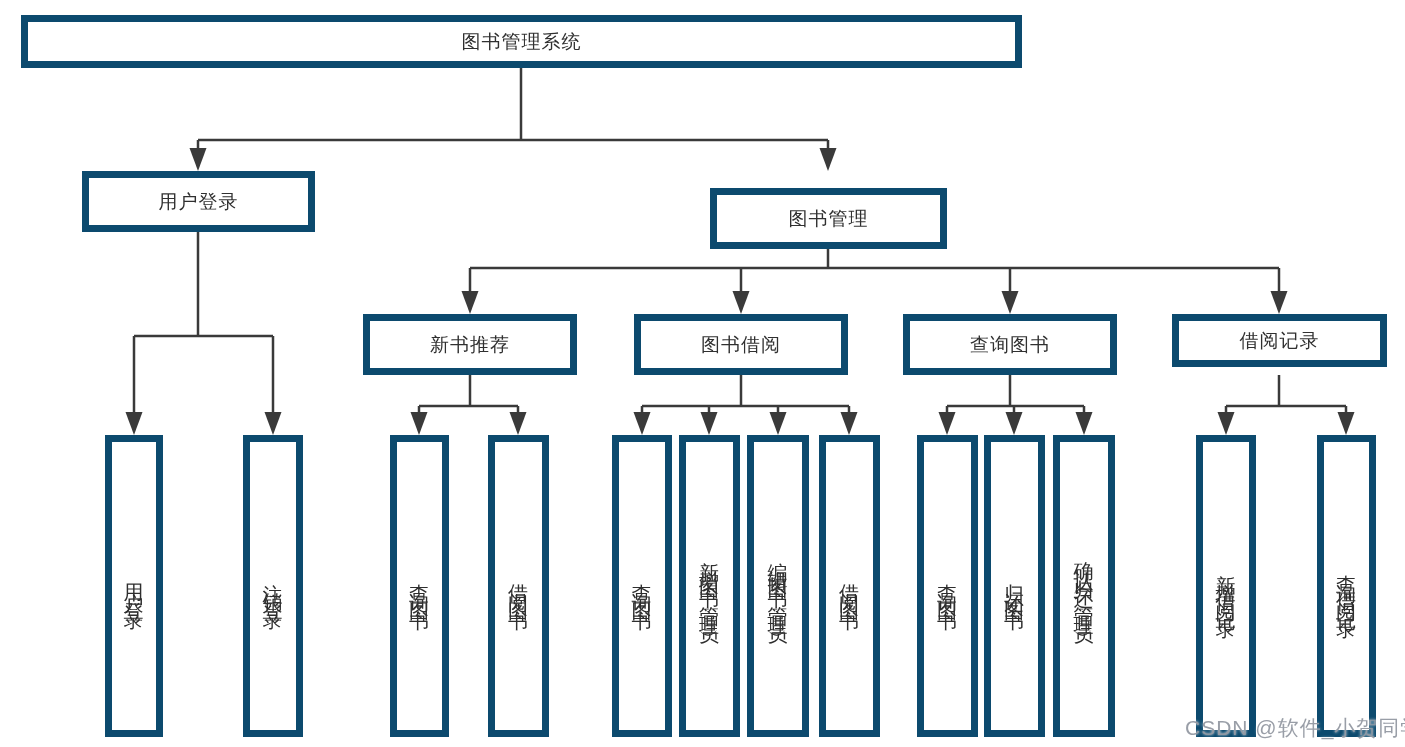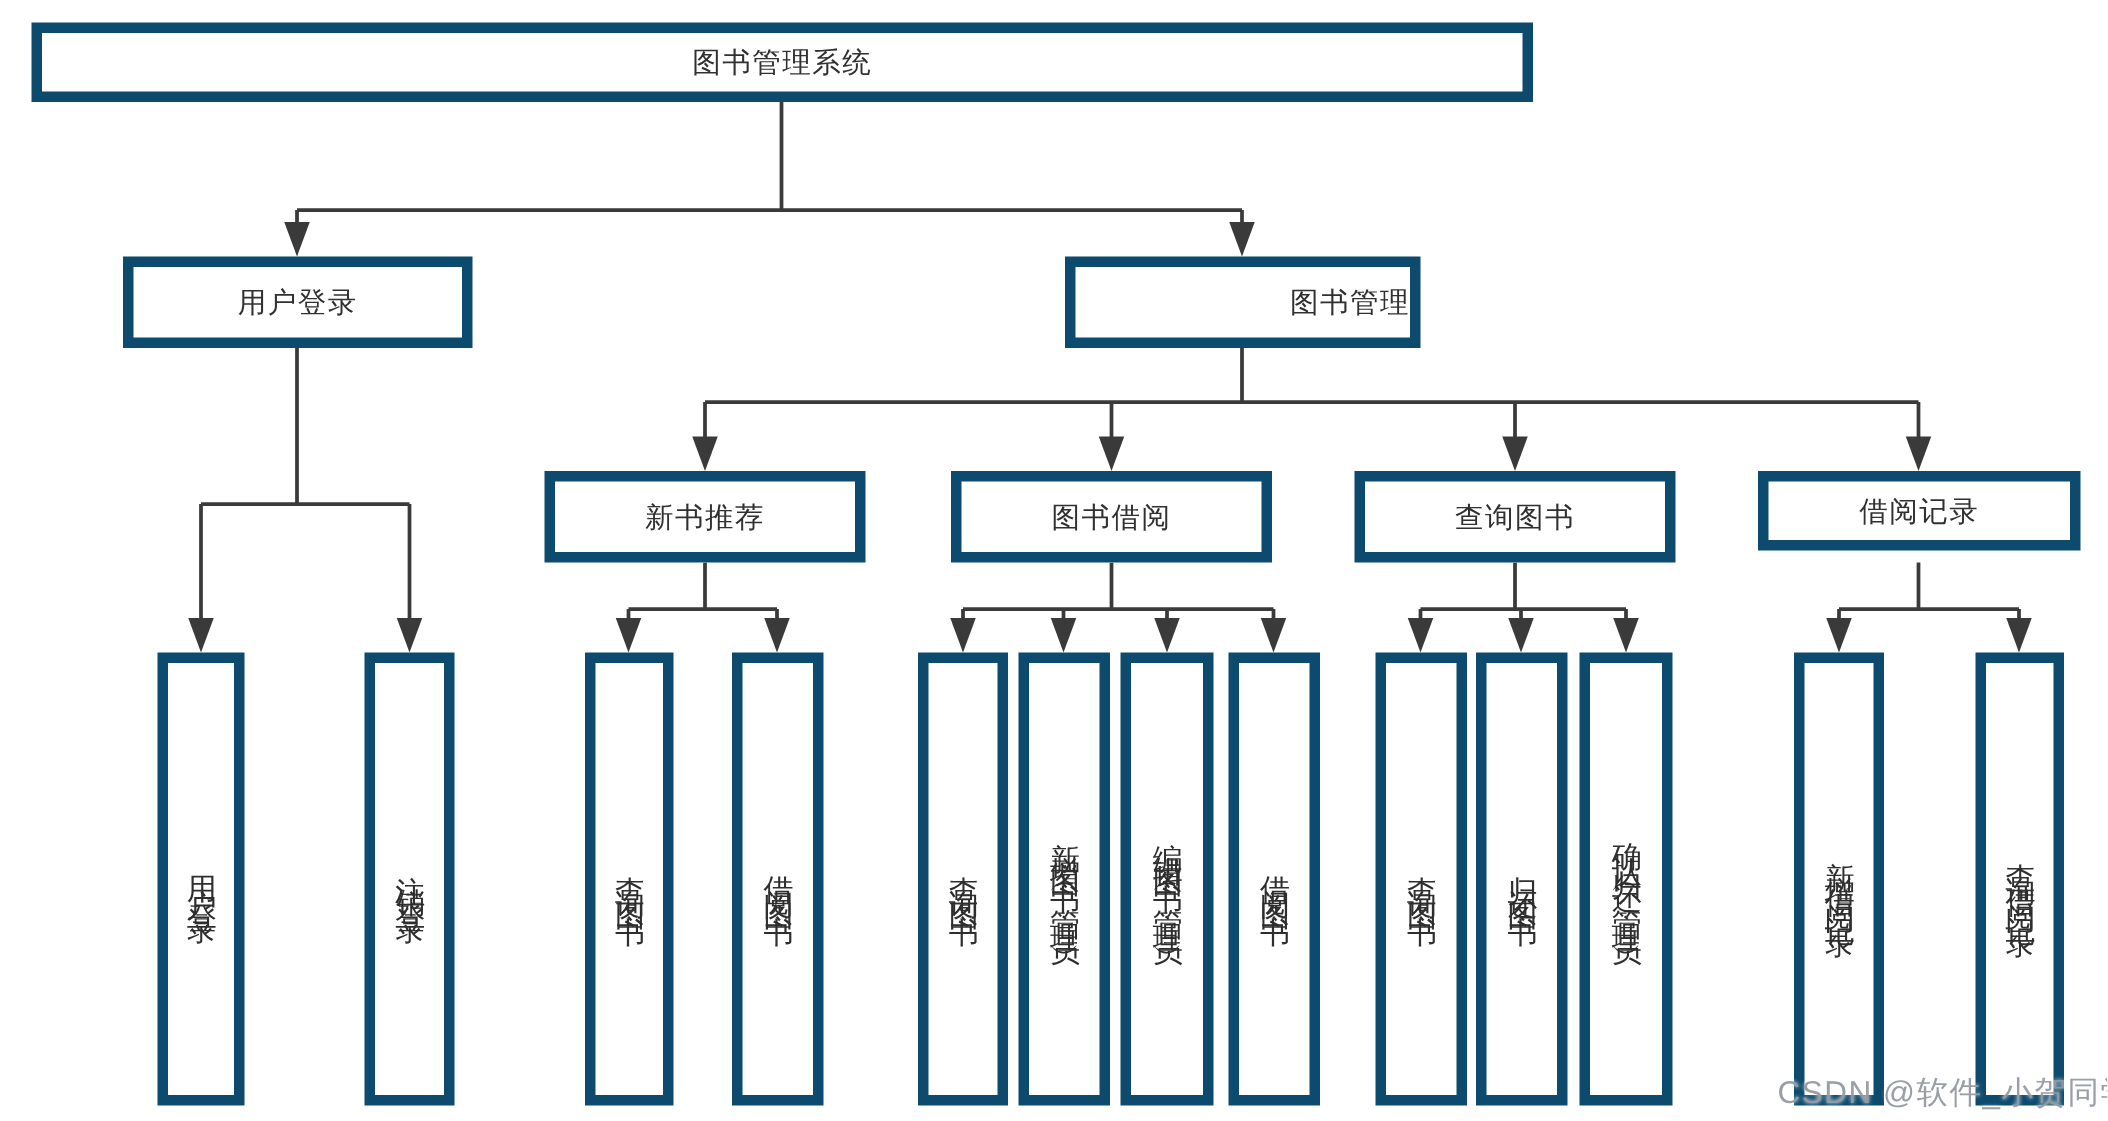--- a/index.html
+++ b/index.html
@@ -24,21 +24,21 @@
     text-orientation:mixed;
     font-size:20px;
     line-height:1;
     letter-spacing:9px;
     white-space:nowrap;
     color:#2e2e2e;
   }
   
   .n-root          {left:21px;  top:15px;  width:1001px; height:53px;}
   .n-user-login    {left:82px;  top:171px; width:233px;  height:61px;}
-  .n-book-mgmt     {left:710px; top:171px; width:237px;  height:61px;justify-content:flex-end;}
+  .n-book-mgmt     {left:710px; top:188px; width:237px;  height:61px;}
   .n-new-books     {left:363px; top:314px; width:214px;  height:61px;}
   .n-borrowing     {left:634px; top:314px; width:214px;  height:61px;}
   .n-current       {left:903px; top:314px; width:214px;  height:61px;}
   .n-records       {left:1172px;top:314px; width:215px;  height:53px;}
   .leaf            {top:435px;  height:302px;}
   .l1 {left:105px; width:58px;}
   .l2 {left:243px; width:60px;}
   .l3 {left:390px; width:59px;}
   .l4 {left:488px; width:61px;}
   .l5 {left:612px; width:60px;}

